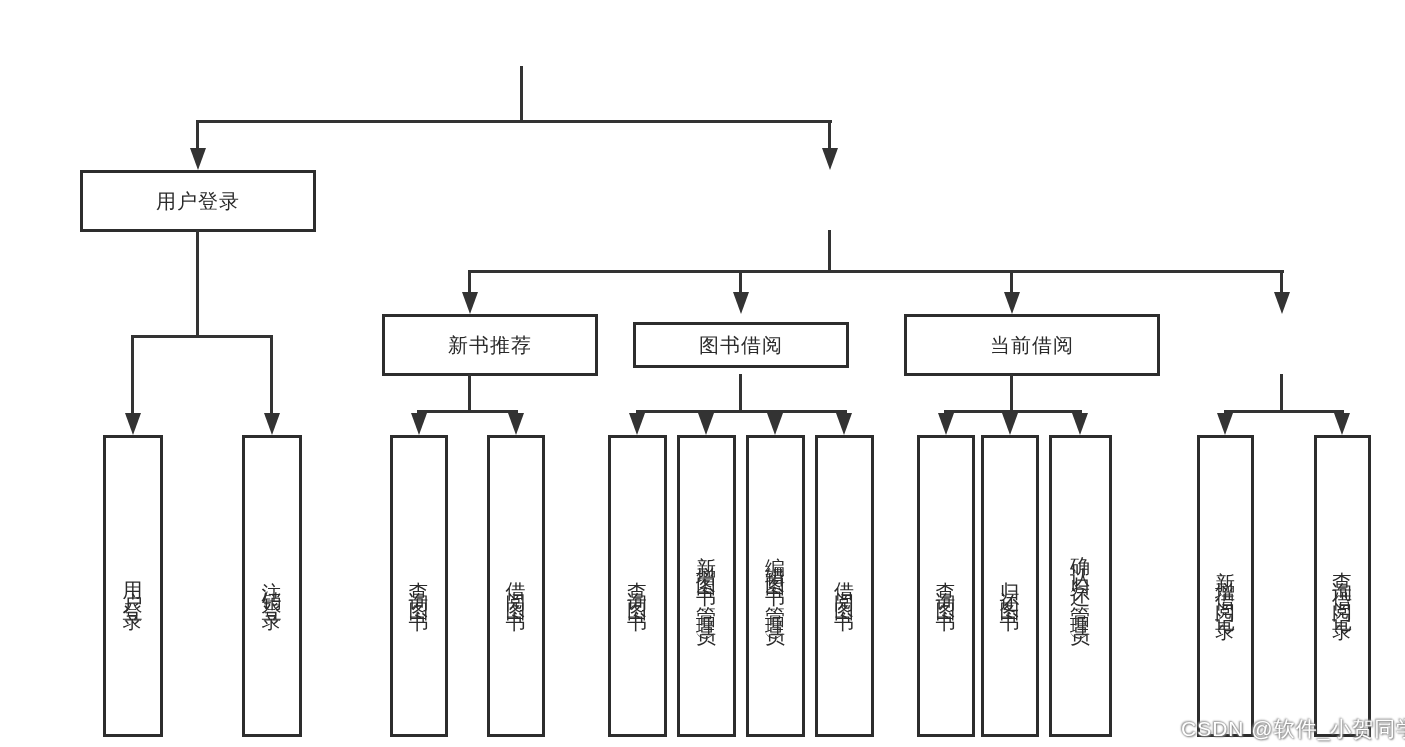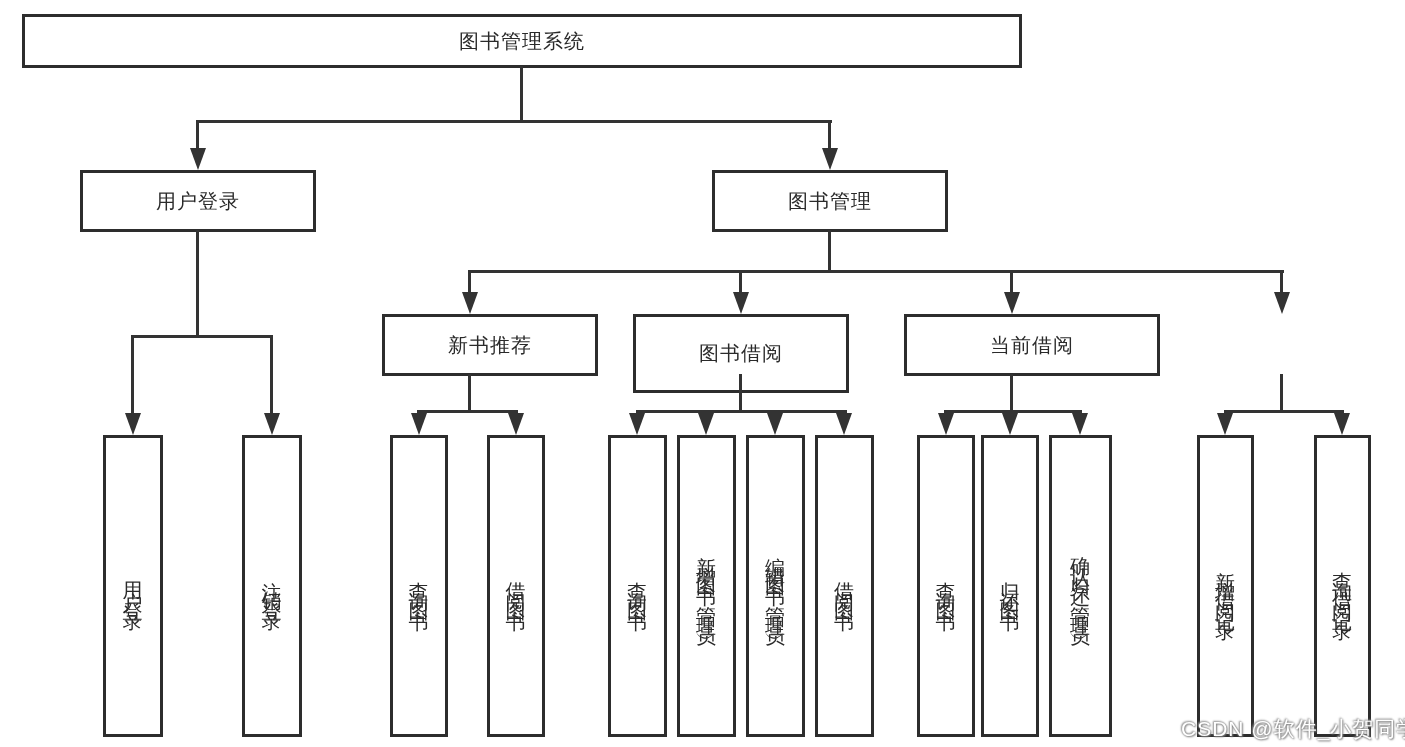--- a/index.html
+++ b/index.html
@@ -32,36 +32,30 @@
     position:absolute;left:1181px;top:715px;font-size:21px;letter-spacing:1px;
     color:#ffffff;white-space:nowrap;
     text-shadow:0 0 2px #8a8a8a,1px 1px 2px #7e7e7e,-1px -1px 2px #9a9a9a;
   }
 </style>
 </head>
 <body>
 
 <div id="canvas">
 
-  <div class="hbox" style="left:22px;top:14px;width:1000px;height:54px">
-    <span>图书管理系统</span>
-  </div>
 
   <div class="line v" style="left:520px;top:66px;height:57px"></div>
   <div class="line h" style="left:196px;top:120px;width:636px"></div>
   <div class="line v" style="left:196px;top:120px;height:28px"></div>
   <div class="line v" style="left:828px;top:120px;height:28px"></div>
   <div class="arrow" style="left:190px;top:148px"></div>
   <div class="arrow" style="left:822px;top:148px"></div>
 
   <div class="hbox" style="left:80px;top:170px;width:236px;height:62px">
     <span>用户登录</span>
-  </div>
-  <div class="hbox" style="left:712px;top:170px;width:236px;height:62px">
-    <span>图书管理</span>
   </div>
 
   <div class="line v" style="left:196px;top:230px;height:108px"></div>
   <div class="line h" style="left:131px;top:335px;width:142px"></div>
   <div class="line v" style="left:131px;top:335px;height:78px"></div>
   <div class="line v" style="left:270px;top:335px;height:78px"></div>
   <div class="arrow" style="left:125px;top:413px"></div>
   <div class="arrow" style="left:264px;top:413px"></div>
 
   <div class="line v" style="left:828px;top:230px;height:43px"></div>
@@ -71,21 +65,21 @@
   <div class="line v" style="left:1010px;top:270px;height:22px"></div>
   <div class="line v" style="left:1280px;top:270px;height:22px"></div>
   <div class="arrow" style="left:462px;top:292px"></div>
   <div class="arrow" style="left:733px;top:292px"></div>
   <div class="arrow" style="left:1004px;top:292px"></div>
   <div class="arrow" style="left:1274px;top:292px"></div>
 
   <div class="hbox" style="left:382px;top:314px;width:216px;height:62px">
     <span>新书推荐</span>
   </div>
-  <div class="hbox" style="left:633px;top:314px;width:216px;height:79px">
+  <div class="hbox" style="left:633px;top:322px;width:216px;height:46px">
     <span>图书借阅</span>
   </div>
   <div class="hbox" style="left:904px;top:314px;width:256px;height:62px">
     <span>当前借阅</span>
   </div>
 
   <div class="line v" style="left:468px;top:374px;height:39px"></div>
   <div class="line h" style="left:417px;top:410px;width:101px"></div>
   <div class="arrow" style="left:411px;top:413px"></div>
   <div class="arrow" style="left:508px;top:413px"></div>

